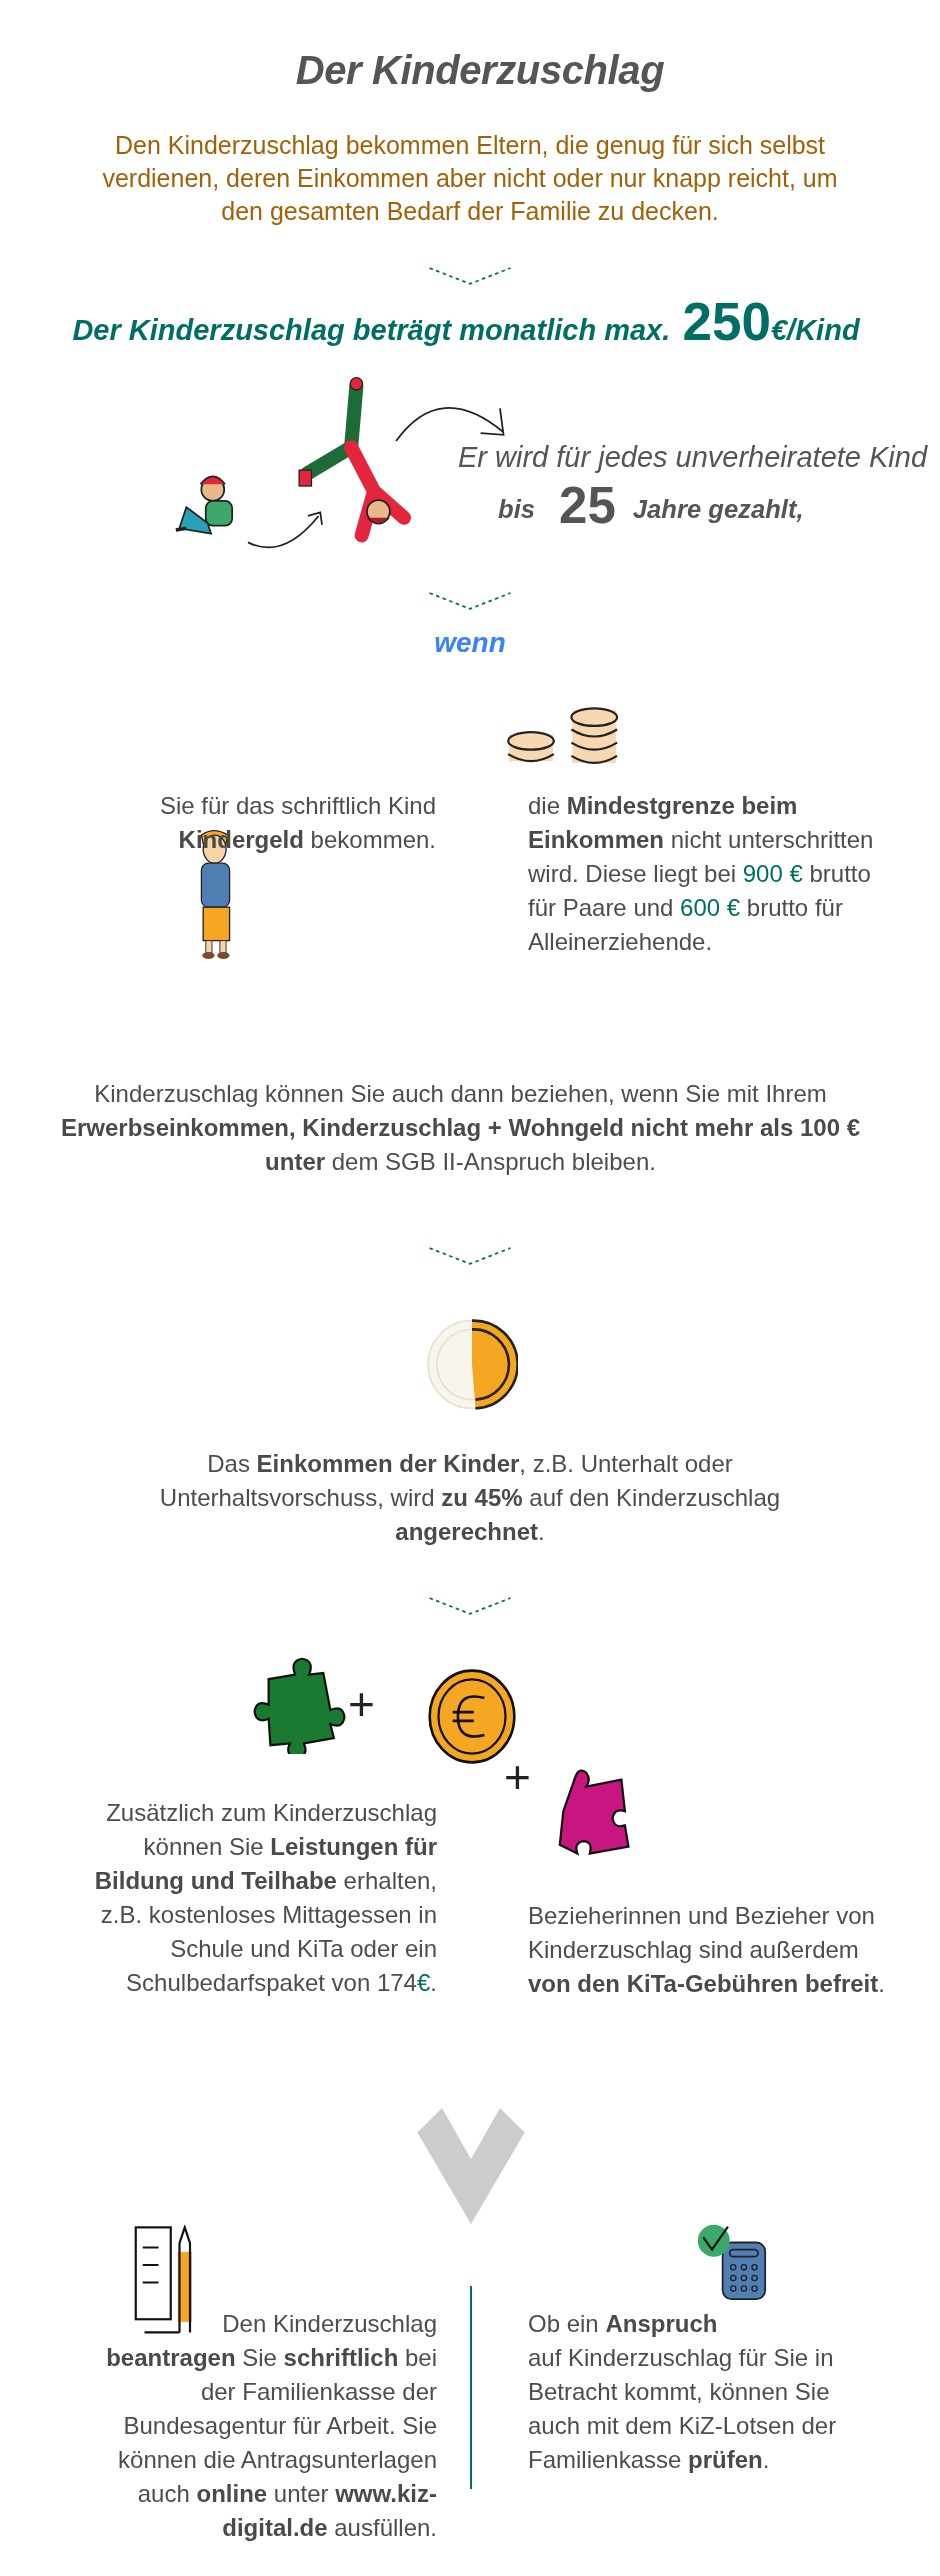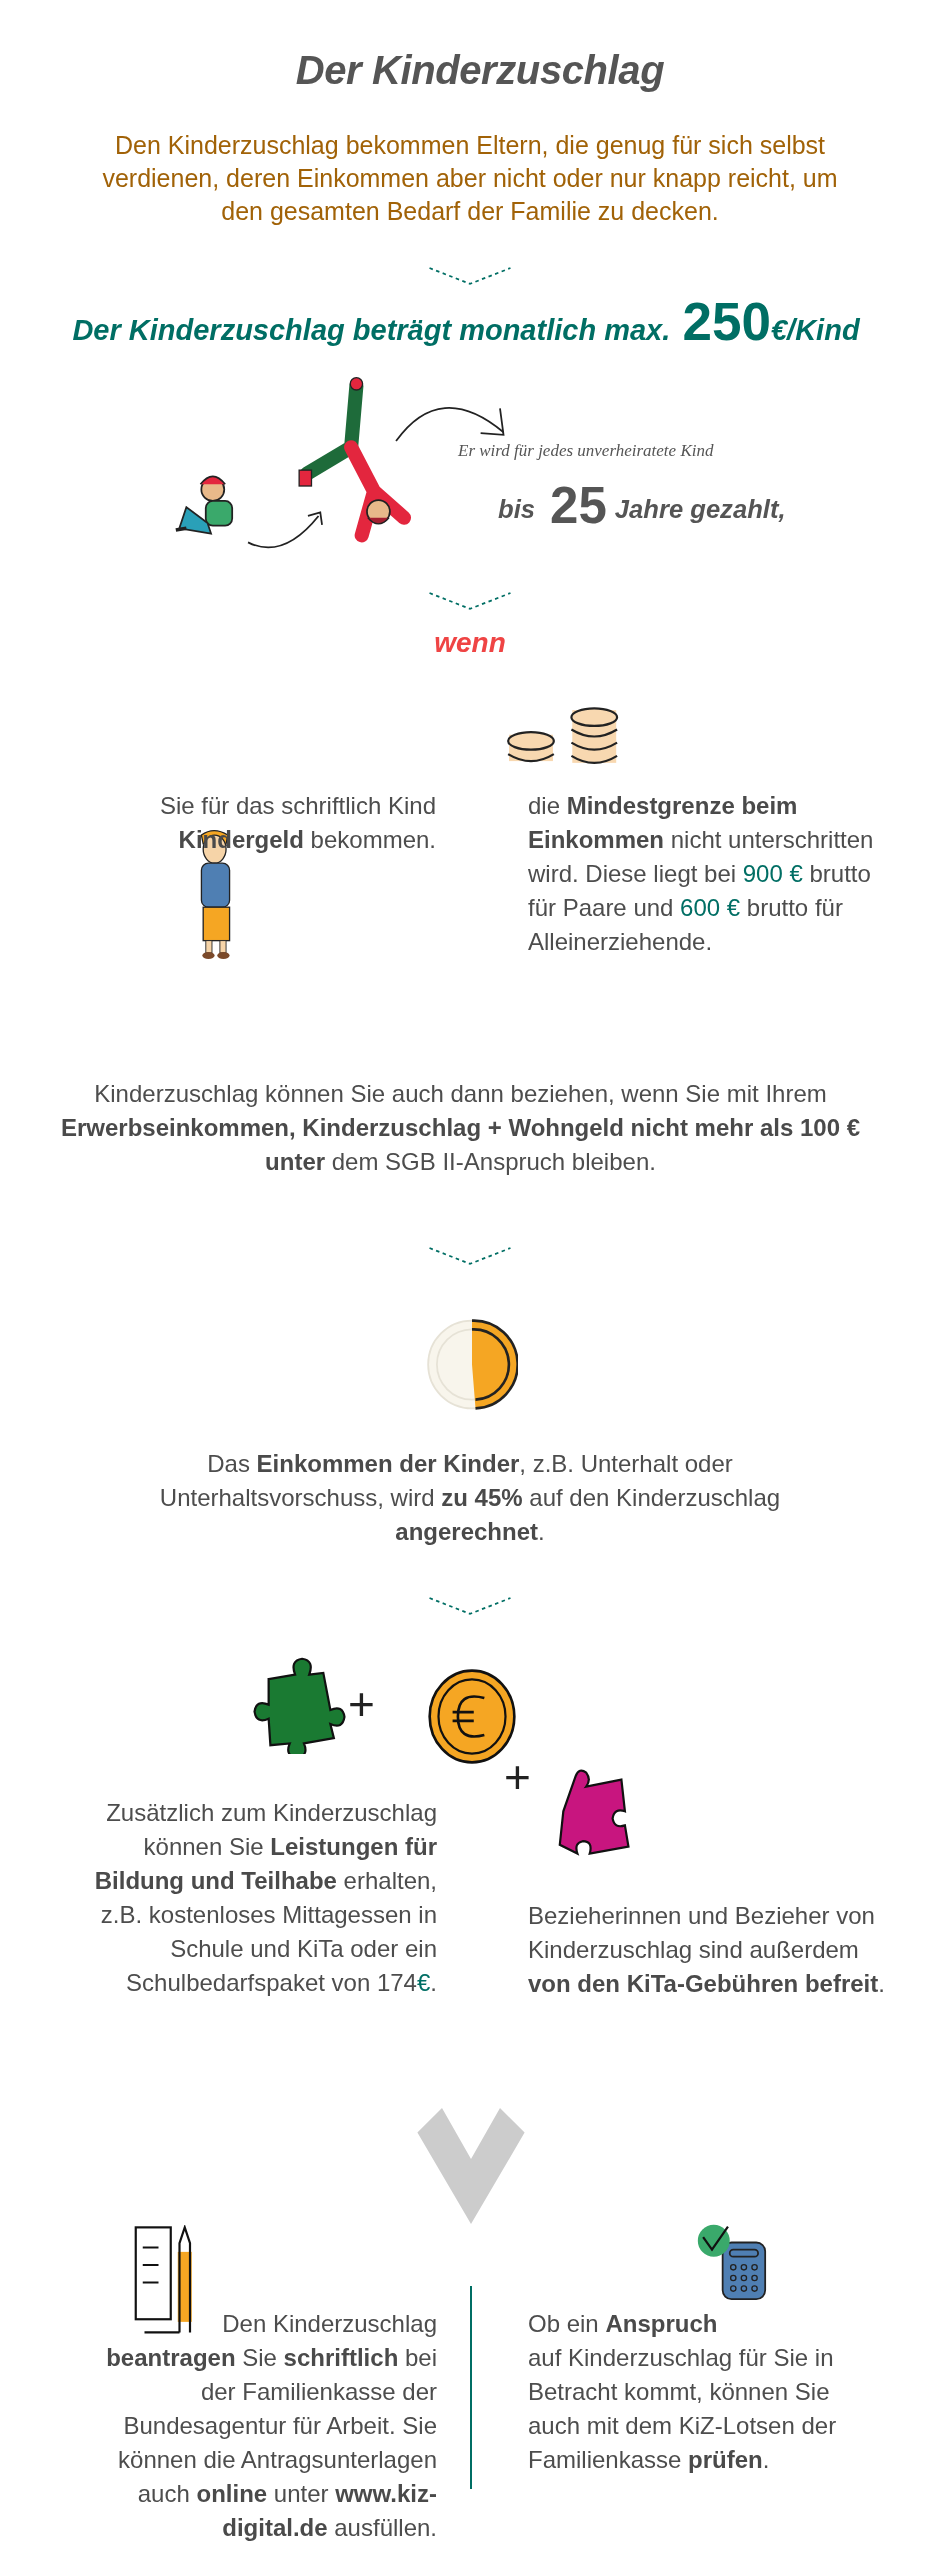--- a/index.html
+++ b/index.html
@@ -22,29 +22,29 @@
   }
   .dotchev { width: 88px; height: 26.4px; left: 426px; }
   .headline {
     left: 0; width: 932px; top: 291px; text-align: center;
     font-style: italic; font-weight: bold; color: #006e64; font-size: 29px;
     white-space: nowrap;
   }
   .headline .big { font-size: 53px; font-style: normal; font-weight: bold; margin-left: 12.3px; }
   .headline .unit { font-size: 29px; }
   .age1 {
-  left: 458px; top: 441px; width: 414px; font-size: 17px; font-style: italic; color: #555; white-space: nowrap; font-family: Liberation Serif, serif;
+  left: 458px; top: 441px; width: 414px; font-size: 29px; font-style: italic; color: #555; white-space: nowrap;
   }
   .age2 {
     left: 498px; top: 476px; font-size: 25.6px; font-weight: bold; font-style: italic; color: #555; white-space: nowrap;
   }
-  .age2 .num { font-size: 51px; font-style: normal; vertical-align: -5.3px; margin: 0 8px; }
+  .age2 .num { font-size: 51px; font-style: normal; vertical-align: -5.3px; margin: 0 17px; }
   .wenn {
     left: 0; width: 940px; top: 627px; text-align: center;
-    font-size: 28px; font-weight: bold; font-style: italic; color: #ef4444;
+    font-size: 28px; font-weight: bold; font-style: italic; color: #3b82f6;
   }
   .txt { font-size: 24px; line-height: 34px; color: #4d4d4d; }
   .txt b { color: #4a4a4a; }
   .teal { color: #006e64; }
   .colL { left: 88px; width: 348px; text-align: right; }
   .colR { left: 528px; width: 370px; text-align: left; }
   .para {
     left: 52px; width: 817px; top: 1077px; text-align: center;
     font-size: 24px; line-height: 34px;
   }

